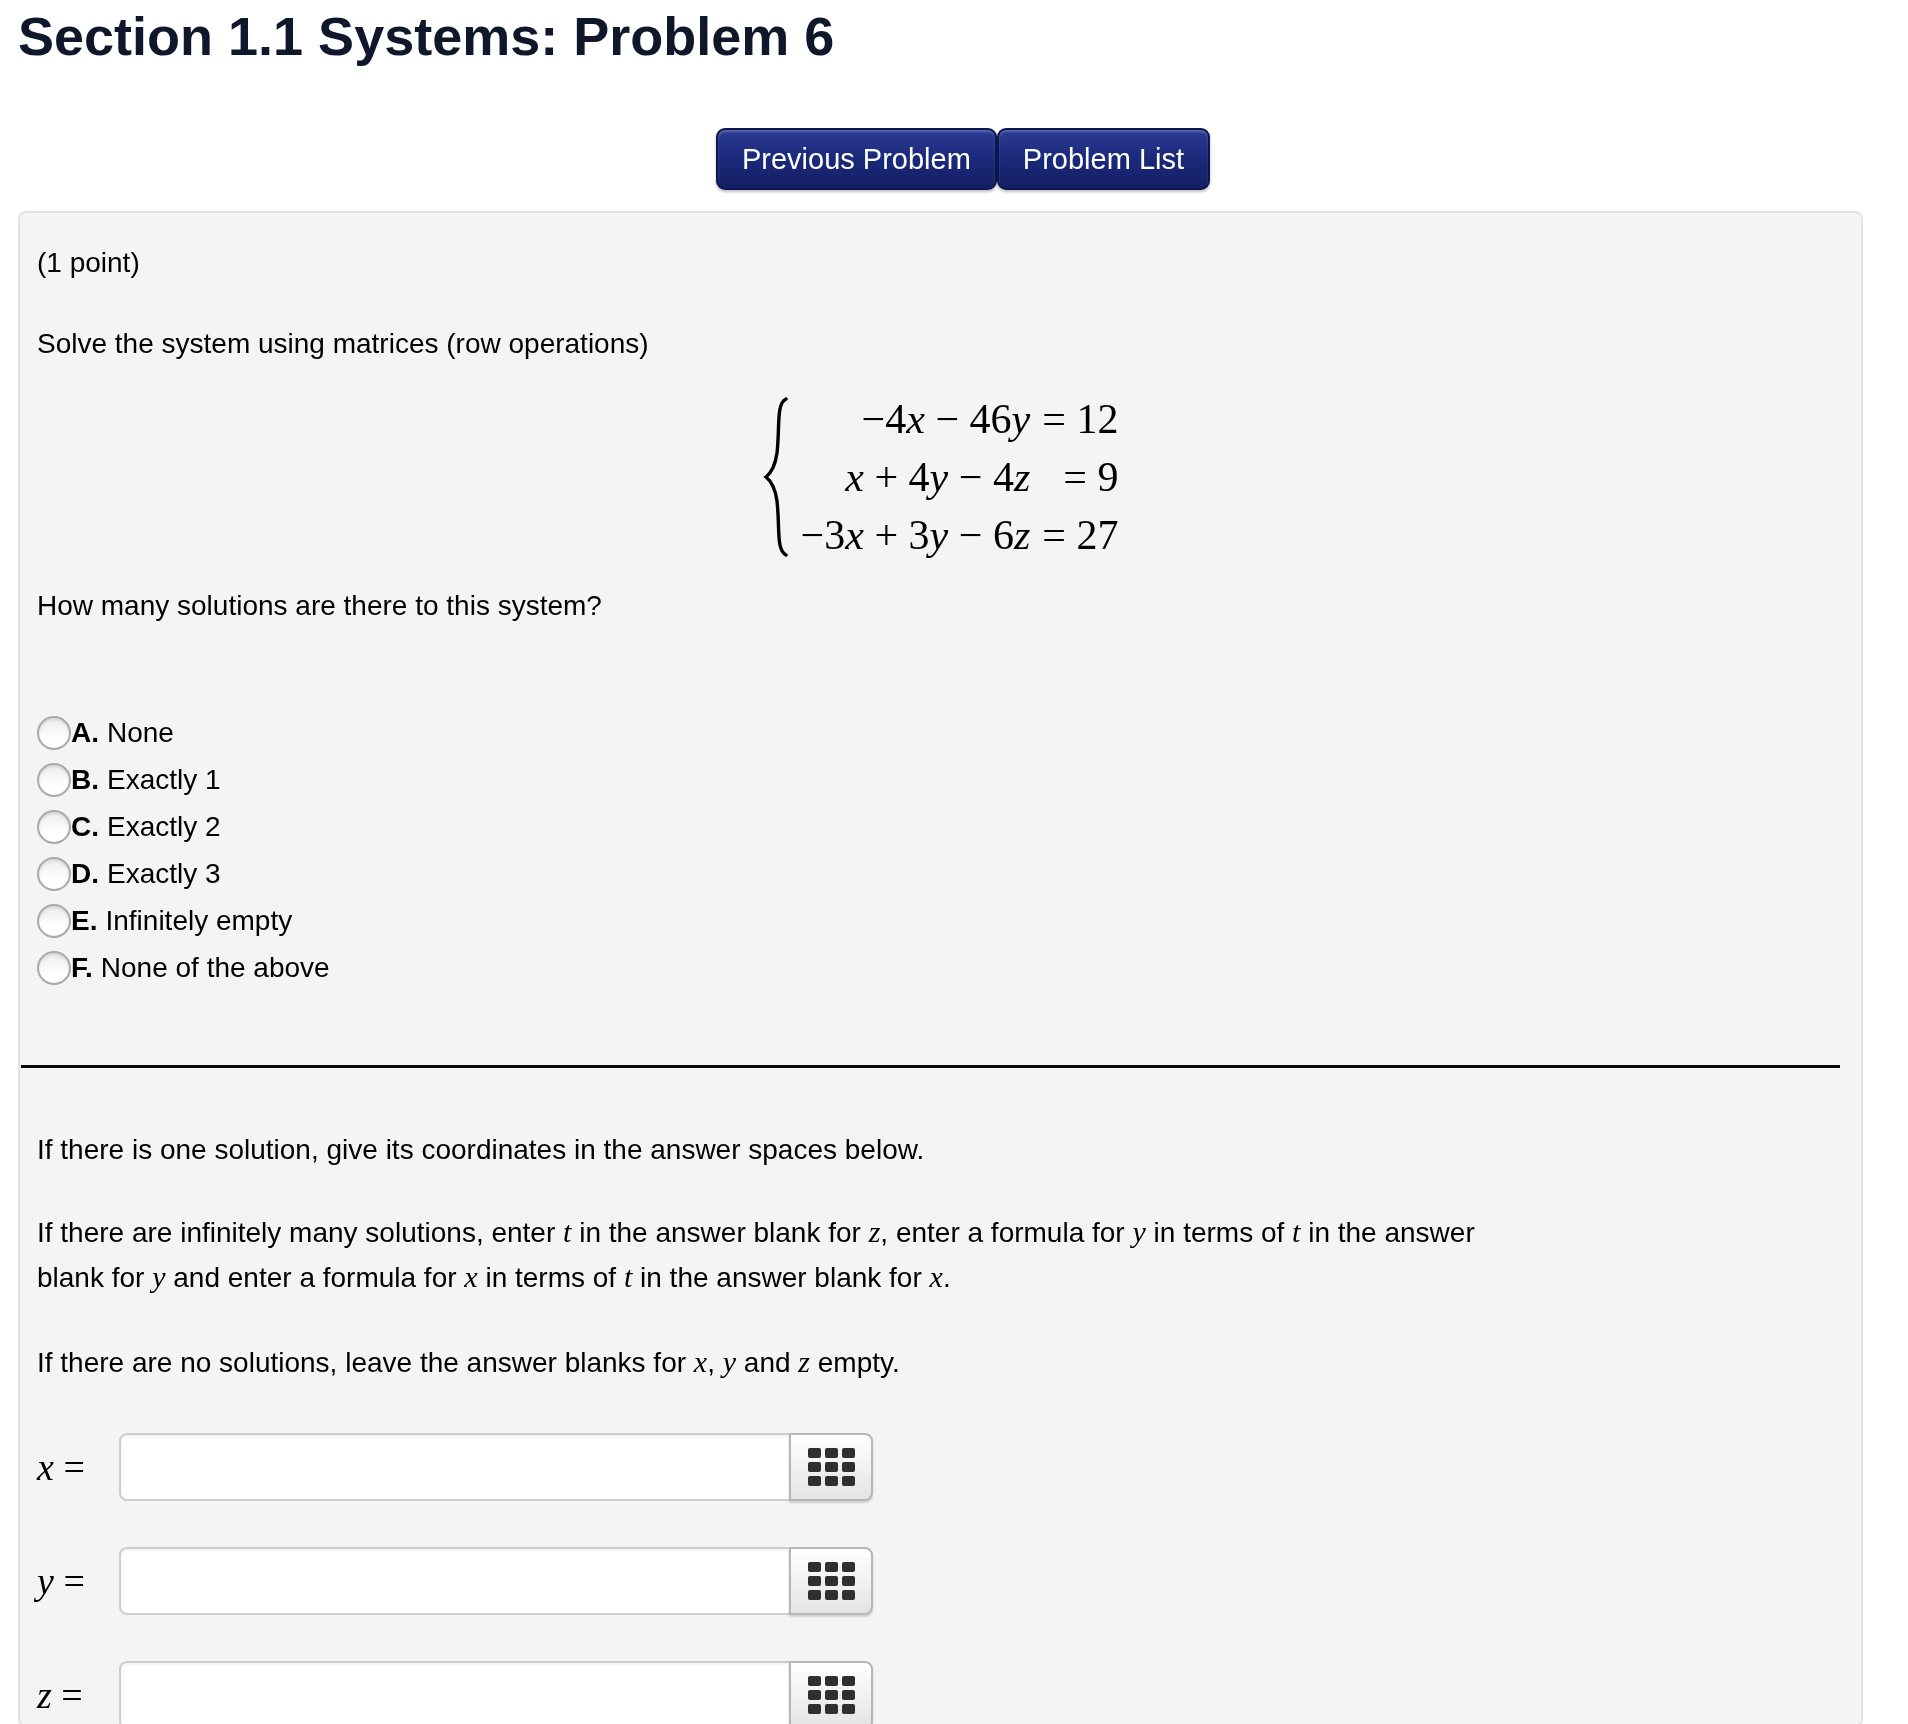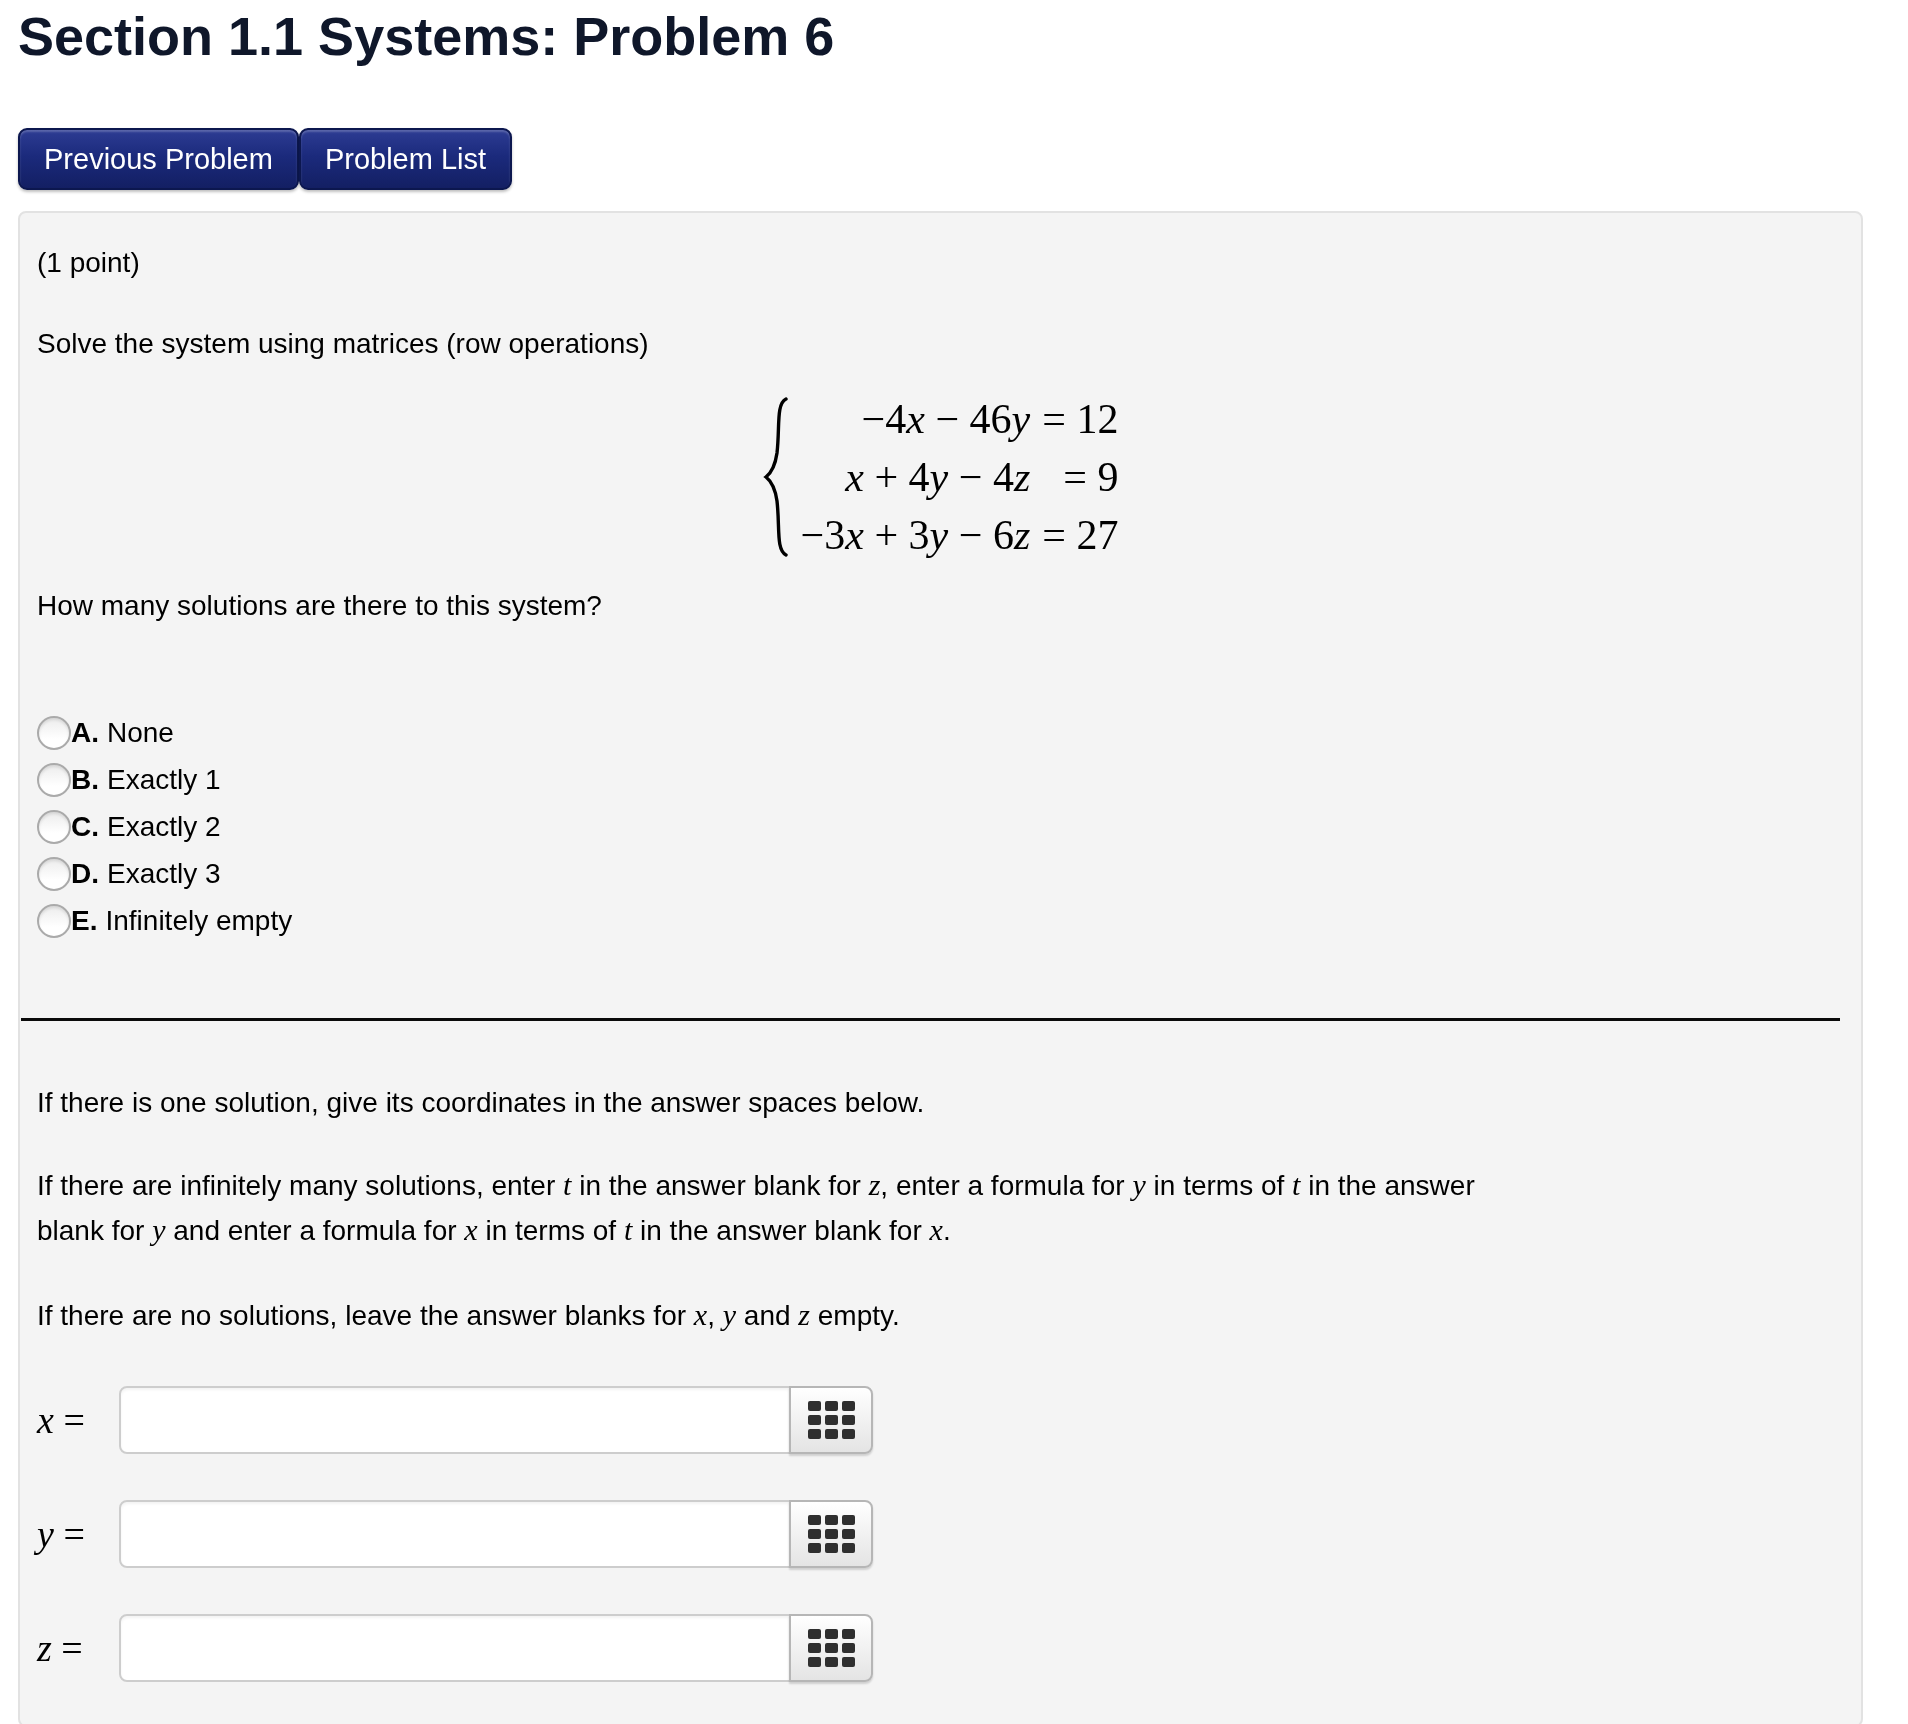--- a/index.html
+++ b/index.html
@@ -7,21 +7,21 @@
   body { font-family: "Liberation Sans", sans-serif; color: #000; }
 
   .page-title {
     margin: 6px 0 0 18px;
     font-size: 54px;
     line-height: 60px;
     font-weight: bold;
     color: #0f172a;
   }
 
-  .nav-row { display: flex; margin: 62px 0 0 18px; }
+  .nav-row { display: flex; margin: 62px 0 0 18px; justify-content: center; }
   .nav-btn {
     height: 62px;
     padding: 0 24px;
     font-family: "Liberation Sans", sans-serif;
     font-size: 29px;
     color: #ffffff;
     background: linear-gradient(#2d3c93 0%, #1b2a7c 45%, #131f63 100%);
     border: 2px solid #0c174f;
     border-radius: 9px;
     box-shadow: inset 0 2px 2px rgba(255,255,255,0.22), 0 2px 3px rgba(0,0,0,0.25);
@@ -163,20 +163,24 @@
       <span class="radio"></span>
       <span class="choice-text"><span class="choice-letter">C.</span><span>Exactly 2</span></span>
     </div>
     <div class="choice">
       <span class="radio"></span>
       <span class="choice-text"><span class="choice-letter">D.</span><span>Exactly 3</span></span>
     </div>
     <div class="choice">
       <span class="radio"></span>
       <span class="choice-text"><span class="choice-letter">E.</span><span>Infinitely empty</span></span>
+    </div>
+    <div class="choice">
+      <span class="radio"></span>
+      <span class="choice-text"><span class="choice-letter">F.</span><span>None of the above</span></span>
     </div>
   </div>
 
   <hr class="divider">
 
   <p class="txt para1">If there is one solution, give its coordinates in the answer spaces below.</p>
 
   <p class="txt para2"><span>If there are infinitely many solutions, enter </span><span class="mvar">t</span><span> in the answer blank for </span><span class="mvar">z</span><span>, enter a formula for </span><span class="mvar">y</span><span> in terms of </span><span class="mvar">t</span><span> in the answer blank for </span><span class="mvar">y</span><span> and enter a formula for </span><span class="mvar">x</span><span> in terms of </span><span class="mvar">t</span><span> in the answer blank for </span><span class="mvar">x</span><span>.</span></p>
 
   <p class="txt para3"><span>If there are no solutions, leave the answer blanks for </span><span class="mvar">x</span><span>, </span><span class="mvar">y</span><span> and </span><span class="mvar">z</span><span> empty.</span></p>

